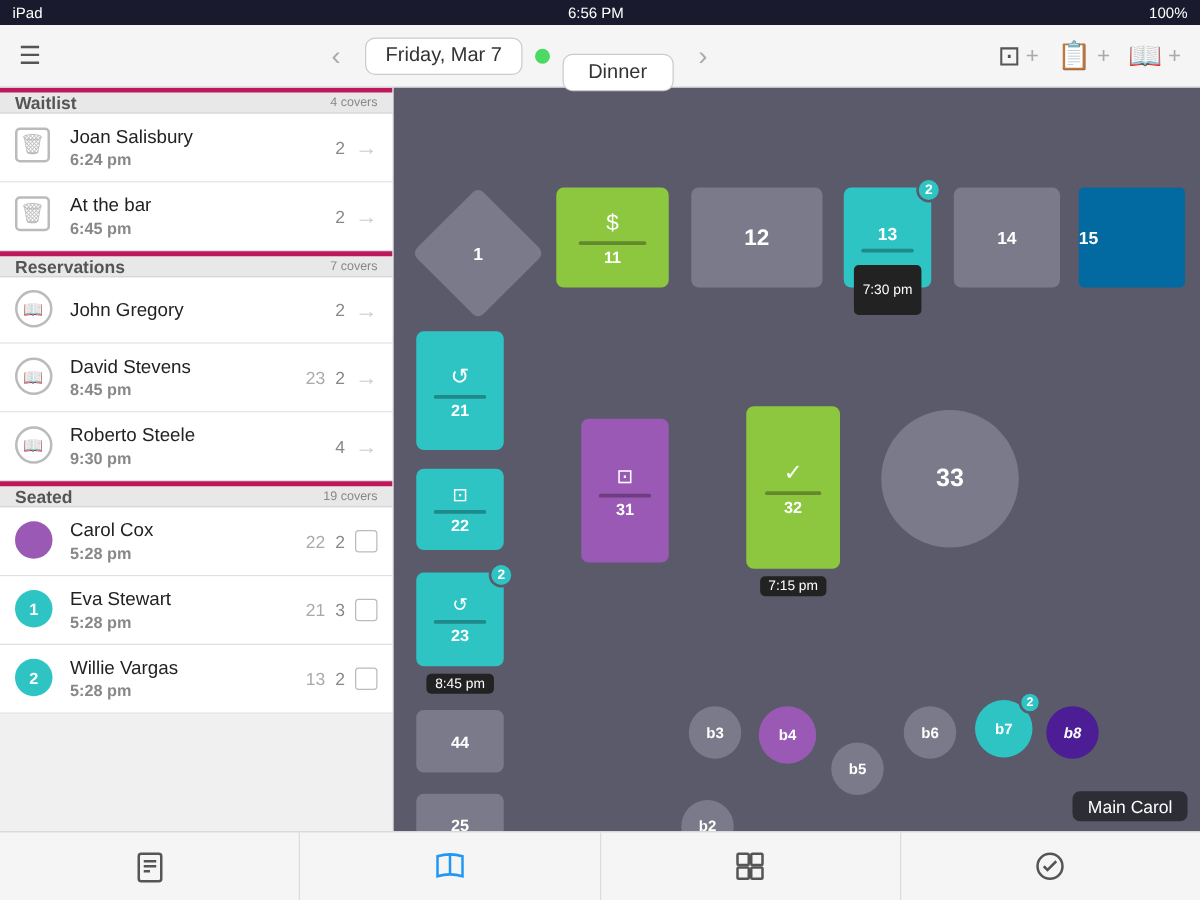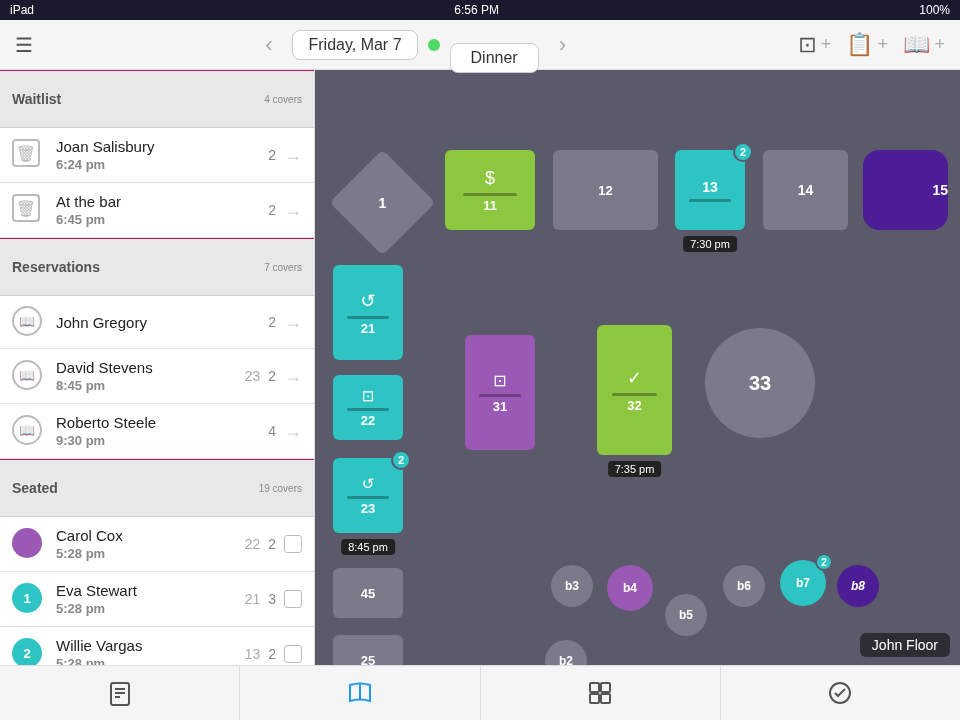--- a/index.html
+++ b/index.html
@@ -34,22 +34,22 @@
     .header-action { display: flex; align-items: center; gap: 4px; font-size: 22px; color: #555; cursor: pointer; }
 
     
     .sidebar {
       position: absolute; top: 70px; left: 0; width: 315px; bottom: 55px;
       background: #f0f0f0; overflow-y: auto; border-right: 1px solid #ddd;
     }
 
     .section-header {
       display: flex; justify-content: space-between; align-items: center;
-      padding: 20px 12px; background: #e8e8e8; border-bottom: 1px solid #d0d0d0;
-      border-top: 1px solid #be185d;
+      padding: 0 12px; background: #e8e8e8; border-bottom: 1px solid #d0d0d0;
+      border-top: 4px solid #be185d;
     }
     .section-title { font-size: 14px; font-weight: 600; color: #555; }
     .section-count { font-size: 10px; color: #888; }
 
     .list-item {
       display: flex; align-items: center; background: white;
       border-bottom: 1px solid #e0e0e0; padding: 10px 12px; cursor: pointer;
     }
     .item-icon { width: 32px; height: 32px; margin-right: 12px; flex-shrink: 0; }
     .item-icon-trash {
@@ -273,35 +273,35 @@
     <span style="transform:rotate(-45deg); color:white; font-size:14px; font-weight:600;">1</span>
   </div>
 
   <div style="position:absolute; left:130px; top:80px; width:90px; height:80px; background:#8dc63f; border-radius:6px; display:flex; flex-direction:column; align-items:center; justify-content:center;">
     <span style="color:white; font-size:18px;">$</span>
     <span style="width:60%; height:3px; background:rgba(0,0,0,0.3); border-radius:2px; margin-top:4px;"></span>
     <span style="color:white; font-size:13px; font-weight:600; margin-top:2px;">11</span>
   </div>
 
   <div style="position:absolute; left:238px; top:80px; width:105px; height:80px; background:#7a7a8a; border-radius:6px; display:flex; flex-direction:column; align-items:center; justify-content:center;">
-    <span style="color:white; font-size:13px; font-weight:600;">12</span>
+    <span style="color:white; font-size:18px; font-weight:600;">12</span>
   </div>
 
   <div style="position:absolute; left:360px; top:80px; width:70px; height:80px; background:#2ec4c4; border-radius:6px; display:flex; flex-direction:column; align-items:center; justify-content:center; overflow:visible;">
     <div style="position:absolute; top:-8px; right:-8px; width:20px; height:20px; border-radius:50%; background:#2ec4c4; border:2px solid #5a5a6a; display:flex; align-items:center; justify-content:center; font-size:11px; color:white; font-weight:bold;">2</div>
     <span style="color:white; font-size:14px; font-weight:600;">13</span>
     <span style="width:60%; height:3px; background:rgba(0,0,0,0.3); border-radius:2px; margin-top:4px;"></span>
-    <div style="position:absolute; bottom:-22px; left:50%; transform:translateX(-50%); background:#222; color:white; font-size:11px; padding:2px 7px; border-radius:4px; white-space:nowrap;">7:30 pm</div>
+    <div style="position:absolute; bottom:-22px; left:50%; transform:translateX(-50%); background:#222; color:white; font-size:11px; padding:14px 7px; border-radius:4px; white-space:nowrap;">7:30 pm</div>
   </div>
 
   <div style="position:absolute; left:448px; top:80px; width:85px; height:80px; background:#7a7a8a; border-radius:6px; display:flex; align-items:center; justify-content:center;">
     <span style="color:white; font-size:14px; font-weight:600;">14</span>
   </div>
 
-  <div style="position:absolute; left:548px; top:80px; width:85px; height:80px; background:#4c1d95; border-radius:16px; display:flex; align-items:center; justify-content:flex-end;">
+  <div style="position:absolute; left:548px; top:80px; width:85px; height:80px; background:#0369a1; border-radius:4px; display:flex; align-items:center; justify-content:flex-start;">
     <span style="color:white; font-size:14px; font-weight:600;">15</span>
   </div>
 
   <div style="position:absolute; left:18px; top:195px; width:70px; height:95px; background:#2ec4c4; border-radius:6px; display:flex; flex-direction:column; align-items:center; justify-content:center;">
     <span style="color:white; font-size:18px;">↺</span>
     <span style="width:60%; height:3px; background:rgba(0,0,0,0.3); border-radius:2px; margin-top:4px;"></span>
     <span style="color:white; font-size:13px; font-weight:600; margin-top:2px;">21</span>
   </div>
 
   <div style="position:absolute; left:18px; top:305px; width:70px; height:65px; background:#2ec4c4; border-radius:6px; display:flex; flex-direction:column; align-items:center; justify-content:center;">
@@ -312,38 +312,38 @@
 
   <div style="position:absolute; left:18px; top:388px; width:70px; height:75px; background:#2ec4c4; border-radius:6px; display:flex; flex-direction:column; align-items:center; justify-content:center; overflow:visible;">
     <div style="position:absolute; top:-8px; right:-8px; width:20px; height:20px; border-radius:50%; background:#2ec4c4; border:2px solid #5a5a6a; display:flex; align-items:center; justify-content:center; font-size:11px; color:white; font-weight:bold;">2</div>
     <span style="color:white; font-size:15px;">↺</span>
     <span style="width:60%; height:3px; background:rgba(0,0,0,0.3); border-radius:2px; margin-top:3px;"></span>
     <span style="color:white; font-size:13px; font-weight:600; margin-top:2px;">23</span>
     <div style="position:absolute; bottom:-22px; left:50%; transform:translateX(-50%); background:#222; color:white; font-size:11px; padding:2px 7px; border-radius:4px; white-space:nowrap;">8:45 pm</div>
   </div>
 
   <div style="position:absolute; left:18px; top:498px; width:70px; height:50px; background:#7a7a8a; border-radius:6px; display:flex; align-items:center; justify-content:center;">
-    <span style="color:white; font-size:13px; font-weight:600;">45</span>
+    <span style="color:white; font-size:13px; font-weight:600;">44</span>
   </div>
 
   <div style="position:absolute; left:18px; top:565px; width:70px; height:50px; background:#7a7a8a; border-radius:6px; display:flex; align-items:center; justify-content:center;">
     <span style="color:white; font-size:13px; font-weight:600;">25</span>
   </div>
 
   <div style="position:absolute; left:150px; top:265px; width:70px; height:115px; background:#9b59b6; border-radius:6px; display:flex; flex-direction:column; align-items:center; justify-content:center;">
     <span style="color:white; font-size:16px;">⊡</span>
     <span style="width:60%; height:3px; background:rgba(0,0,0,0.3); border-radius:2px; margin-top:4px;"></span>
     <span style="color:white; font-size:13px; font-weight:600; margin-top:2px;">31</span>
   </div>
 
   <div style="position:absolute; left:282px; top:255px; width:75px; height:130px; background:#8dc63f; border-radius:6px; display:flex; flex-direction:column; align-items:center; justify-content:center; overflow:visible;">
     <span style="color:white; font-size:18px;">✓</span>
     <span style="width:60%; height:3px; background:rgba(0,0,0,0.3); border-radius:2px; margin-top:4px;"></span>
     <span style="color:white; font-size:13px; font-weight:600; margin-top:2px;">32</span>
-    <div style="position:absolute; bottom:-22px; left:50%; transform:translateX(-50%); background:#222; color:white; font-size:11px; padding:2px 7px; border-radius:4px; white-space:nowrap;">7:35 pm</div>
+    <div style="position:absolute; bottom:-22px; left:50%; transform:translateX(-50%); background:#222; color:white; font-size:11px; padding:2px 7px; border-radius:4px; white-space:nowrap;">7:15 pm</div>
   </div>
 
   <div style="position:absolute; left:390px; top:258px; width:110px; height:110px; background:#7a7a8a; border-radius:50%; display:flex; align-items:center; justify-content:center;">
     <span style="color:white; font-size:20px; font-weight:600;">33</span>
   </div>
 
   <div style="position:absolute; left:230px; top:570px; width:42px; height:42px; border-radius:50%; background:#7a7a8a; display:flex; align-items:center; justify-content:center;">
     <span style="color:white; font-size:12px; font-weight:600;">b2</span>
   </div>
 
@@ -365,21 +365,21 @@
 
   <div style="position:absolute; left:465px; top:490px; width:46px; height:46px; border-radius:50%; background:#2ec4c4; display:flex; align-items:center; justify-content:center; overflow:visible;">
     <div style="position:absolute; top:-7px; right:-7px; width:18px; height:18px; border-radius:50%; background:#2ec4c4; border:2px solid #5a5a6a; display:flex; align-items:center; justify-content:center; font-size:10px; color:white; font-weight:bold;">2</div>
     <span style="color:white; font-size:12px; font-weight:600;">b7</span>
   </div>
 
   <div style="position:absolute; left:522px; top:495px; width:42px; height:42px; border-radius:50%; background:#4c1d95; display:flex; align-items:center; justify-content:center;font-style:italic;">
     <span style="color:white; font-size:12px; font-weight:600;">b8</span>
   </div>
 
-  <div class="main-floor-label">John Floor</div>
+  <div class="main-floor-label">Main Carol</div>
 
 </div>
 
 <div class="tab-bar">
   <div class="tab-item" style="border-right:1px solid #ddd;">
     <svg viewBox="0 0 28 28" fill="none" stroke="#555" stroke-width="2">
       <rect x="5" y="4" width="18" height="22" rx="2"></rect>
       <line x1="9" y1="10" x2="19" y2="10"></line>
       <line x1="9" y1="14" x2="19" y2="14"></line>
       <line x1="9" y1="18" x2="14" y2="18"></line>

